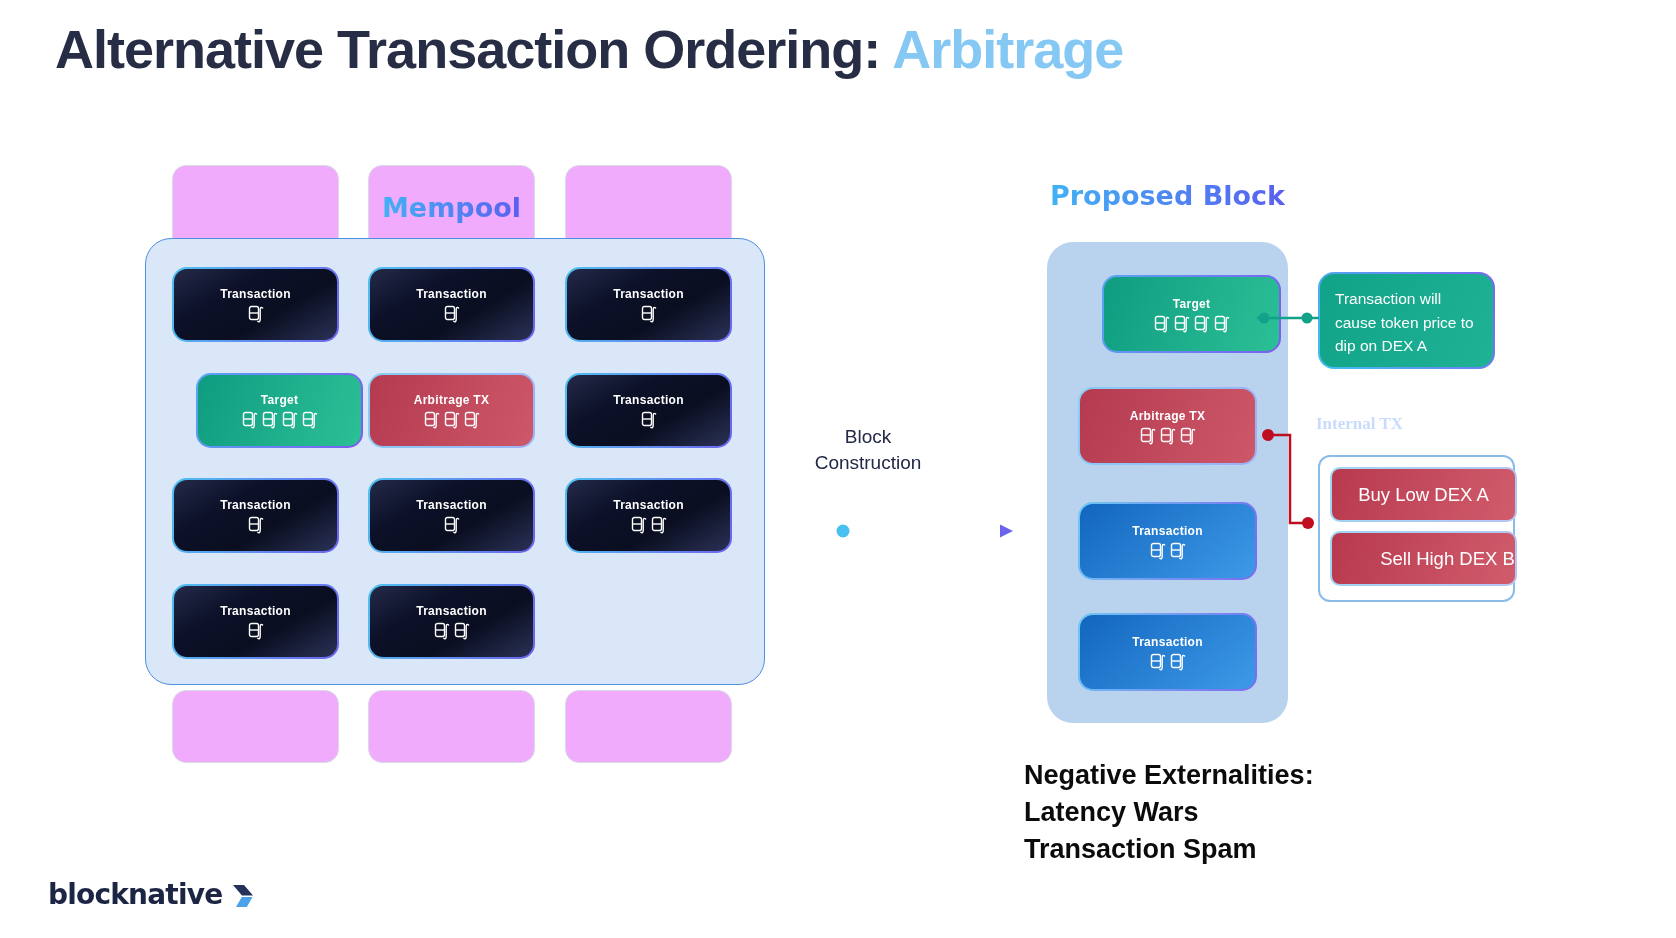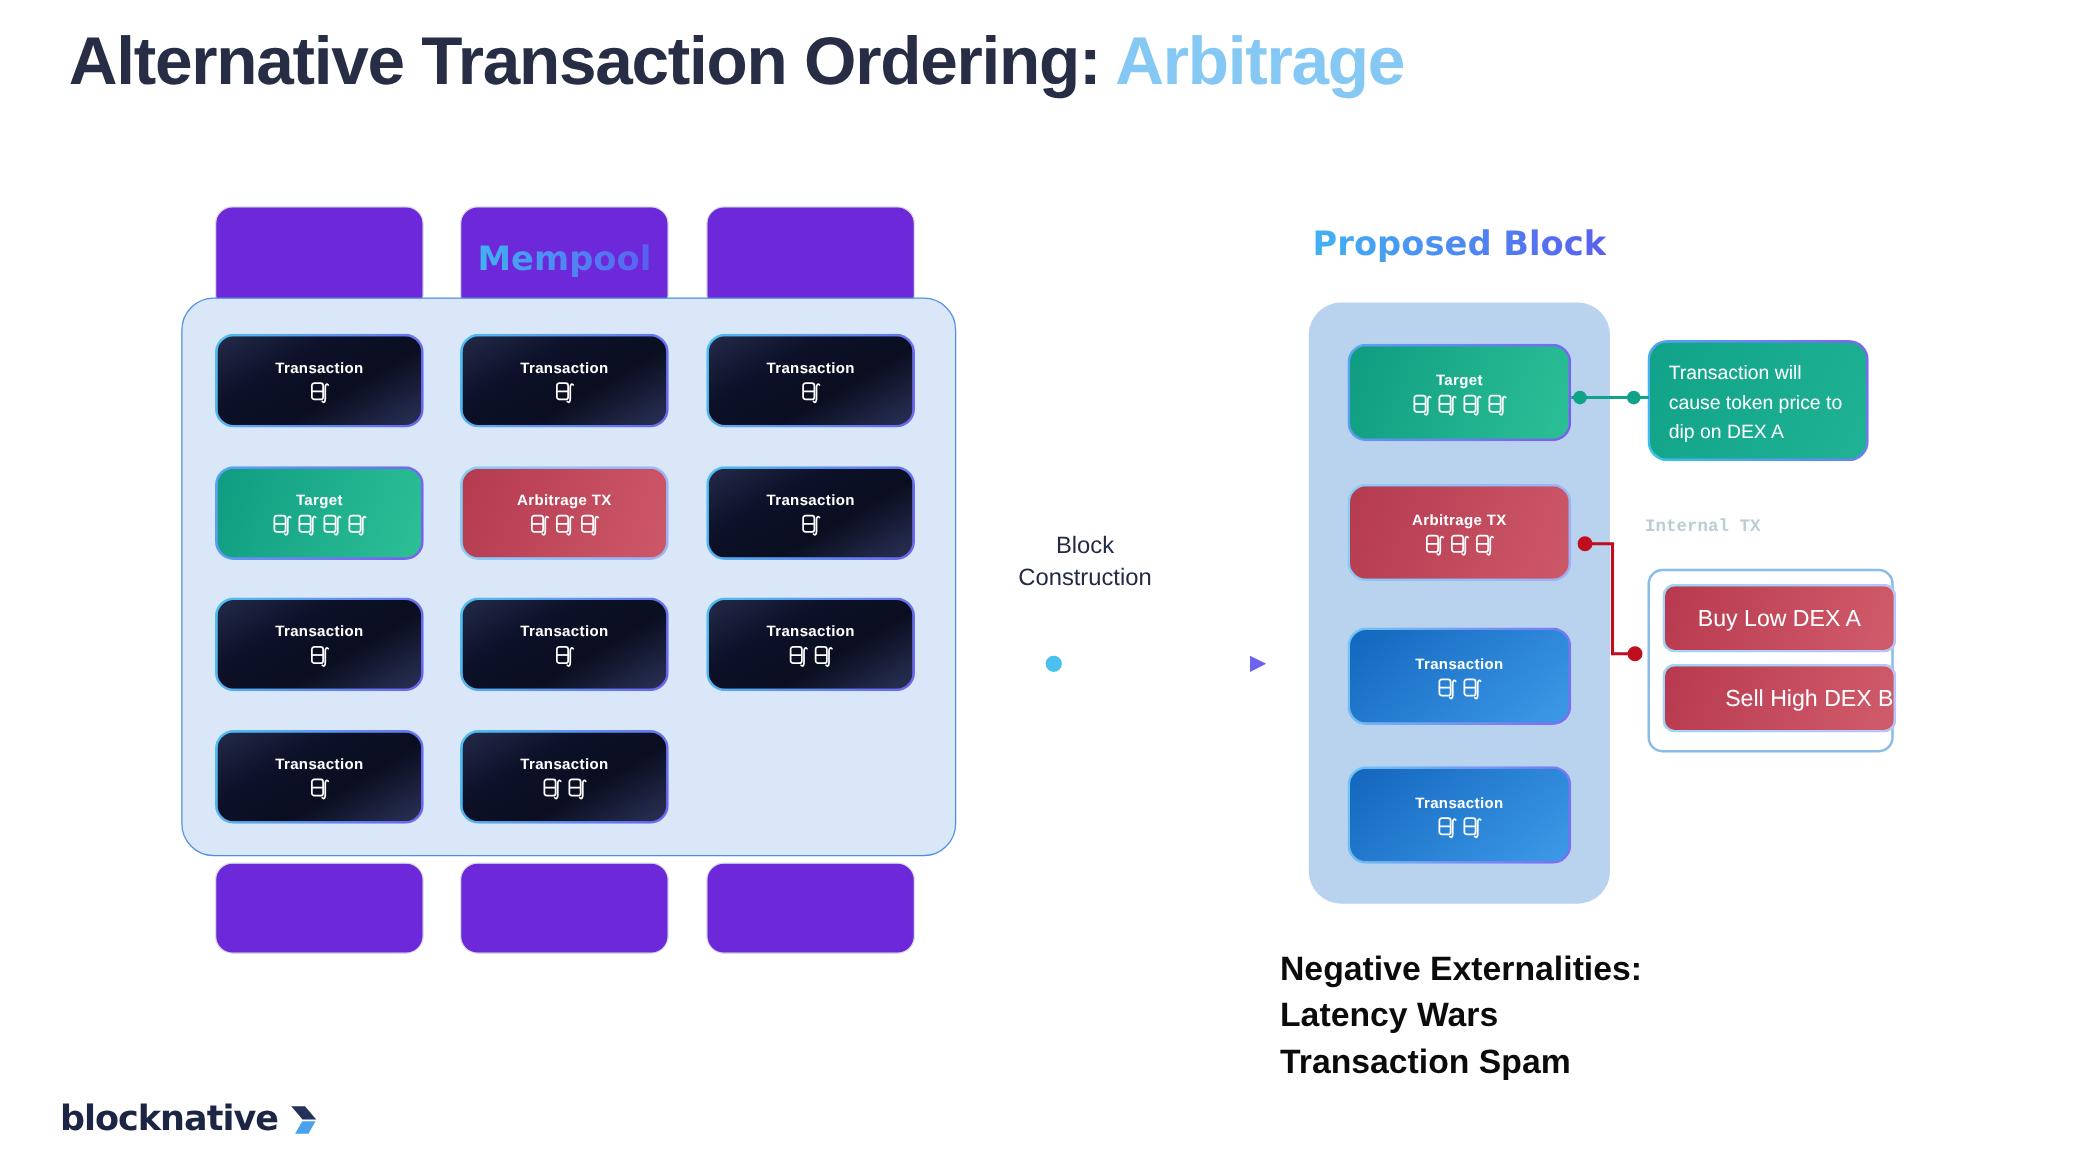--- a/index.html
+++ b/index.html
@@ -6,21 +6,21 @@
   body { background:#fff; }
   .canvas { position:relative; width:1676px; height:938px; background:#ffffff;
             font-family:"DejaVu Sans", sans-serif; overflow:hidden; }
 
   
   .title { position:absolute; left:55px; top:18px; font-size:54px; font-weight:800;
            letter-spacing:-1px; color:#272d45; font-family:"Liberation Sans", sans-serif; white-space:nowrap; }
   .title .hl { color:#85c8f3; }
 
   
-  .ghost-card { position:absolute; width:167px; background:#6d28d9; border:1.5px solid #d8dce4;
+  .ghost-card { position:absolute; width:167px; background:#f0abfc; border:1.5px solid #d8dce4;
                 border-radius:14px; z-index:1; display:flex; align-items:center; justify-content:center; }
   .ghost-top { top:165px; height:85px; }
   .ghost-bottom { top:690px; height:73px; }
 
   .grad-label { font-size:27px; font-weight:700; font-family:"DejaVu Sans", sans-serif;
                 background:linear-gradient(90deg,#41b2f3,#5a5ff0);
                 -webkit-background-clip:text; background-clip:text; color:transparent; }
 
   
   .mempool-box { position:absolute; left:145px; top:238px; width:620px; height:447px;
@@ -33,42 +33,42 @@
   .card { position:absolute; width:167px; height:75px; border-radius:15px; z-index:3;
           display:flex; flex-direction:column; align-items:center; justify-content:center;
           gap:0px; color:#fff; border:2px solid transparent; }
   .card.wide { width:179px; height:78px; }
   .card-label { font-size:12px; font-weight:700; letter-spacing:0.3px;
                 font-family:"Liberation Sans", sans-serif; line-height:22px; }
   .card-icons { display:flex; gap:4px; height:21px; align-items:flex-start; }
   .card.dark  { background:linear-gradient(150deg,#232a49 0%,#0d1129 32%,#0a0e20 62%,#2a3156 100%) padding-box,
                 linear-gradient(110deg,#4ec1f0,#6d64ef) border-box; }
   .card.green { background:linear-gradient(110deg,#0f9c81,#2cc096) padding-box,
-                linear-gradient(110deg,#58a6f2,#7b5cf0) border-box; }
+                linear-gradient(110deg,#58a6f2,#7b5cf0) border-box;margin-left:24px; }
   .card.red   { background:linear-gradient(110deg,#b53a50,#cd5868) padding-box,
                 linear-gradient(110deg,#86cef4,#9fb0f6) border-box; }
   .card.blue  { background:linear-gradient(140deg,#1266bd,#3e9ae9) padding-box,
                 linear-gradient(110deg,#6fc8f3,#7a6bf0) border-box; }
 
   
   .bc-label { position:absolute; left:798px; top:424px; width:140px; text-align:center;
               font-size:19px; line-height:26px; color:#232946; z-index:2;
               font-family:"Liberation Sans", sans-serif; }
   .flow-arrow { position:absolute; left:830px; top:518px; z-index:2; }
 
   
   .note-green { position:absolute; left:1318px; top:272px; width:177px; height:97px;
                 border-radius:16px; border:2px solid transparent; z-index:3;
                 background:linear-gradient(115deg,#10a389,#1fb294) padding-box,
                            linear-gradient(55deg,#3ec3ee,#7e62f1) border-box;
                 color:#fff; font-size:15.5px; line-height:1.52; padding:13px 10px 10px 15px;
                 font-family:"Liberation Sans", sans-serif; }
   .connector { position:absolute; z-index:4; }
-  .ghost-label { position:absolute; left:1316px; top:414px; font-size:14px; font-weight:700;
-                 color:#0c4a6e; opacity:0.28; z-index:1; font-family:Liberation Mono, monospace; }
+  .ghost-label { position:absolute; left:1316px; top:414px; font-size:17px; font-weight:700;
+                 color:#3b82f6; opacity:0.28; z-index:1; font-family:Liberation Serif, serif; }
   .actions-panel { position:absolute; left:1318px; top:455px; width:197px; height:147px;
                    background:#fff; border:2px solid #8abbe9; border-radius:12px; z-index:2; }
   .action-btn { position:absolute; left:1330px; width:187px; height:55px; border-radius:10px;
                 display:flex; align-items:center; justify-content:center; z-index:3;
                 color:#fff; font-size:18.5px; border:2px solid transparent;
                 font-family:"Liberation Sans", sans-serif;
                 background:linear-gradient(110deg,#b8394f,#d05c6b) padding-box,
                            linear-gradient(110deg,#9fd6f3,#b9c4f5) border-box; }
   .action-buy { top:467px; } .action-sell { top:531px;padding-left:48px; }
 

